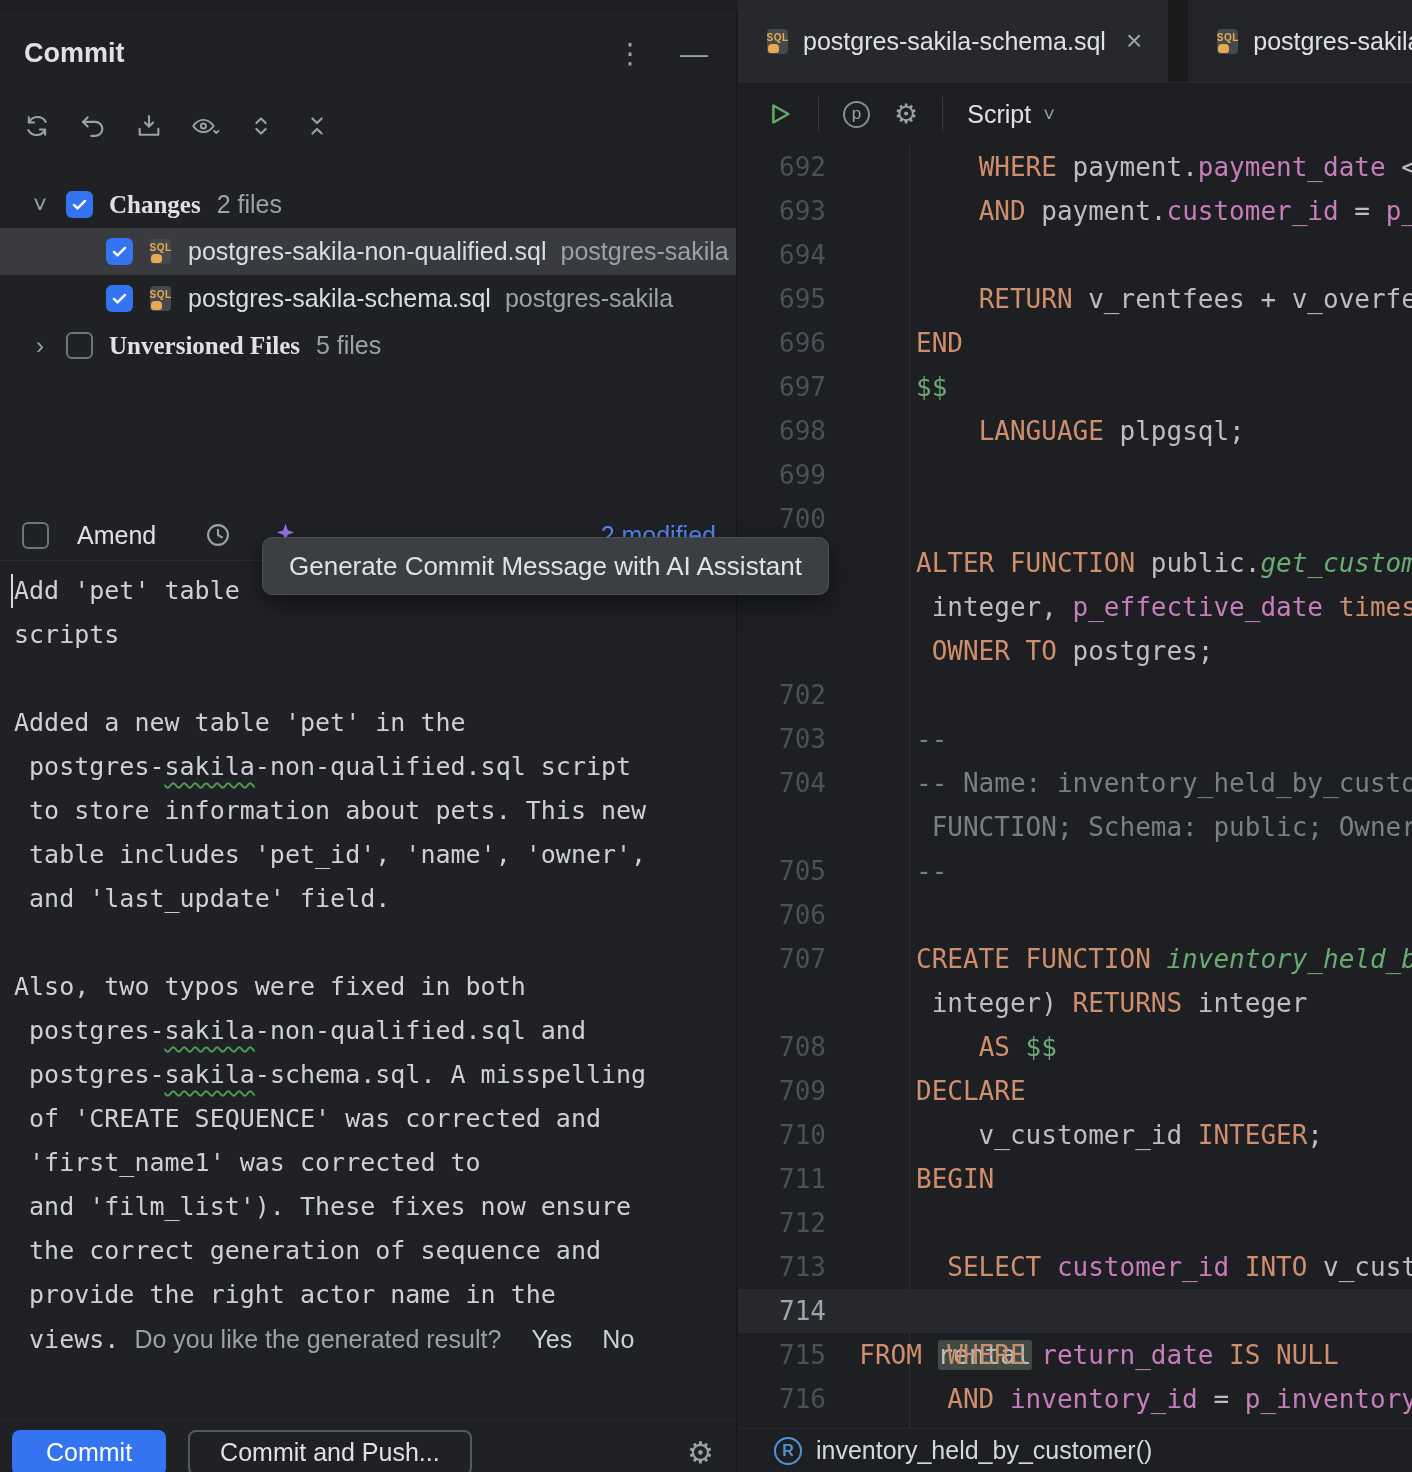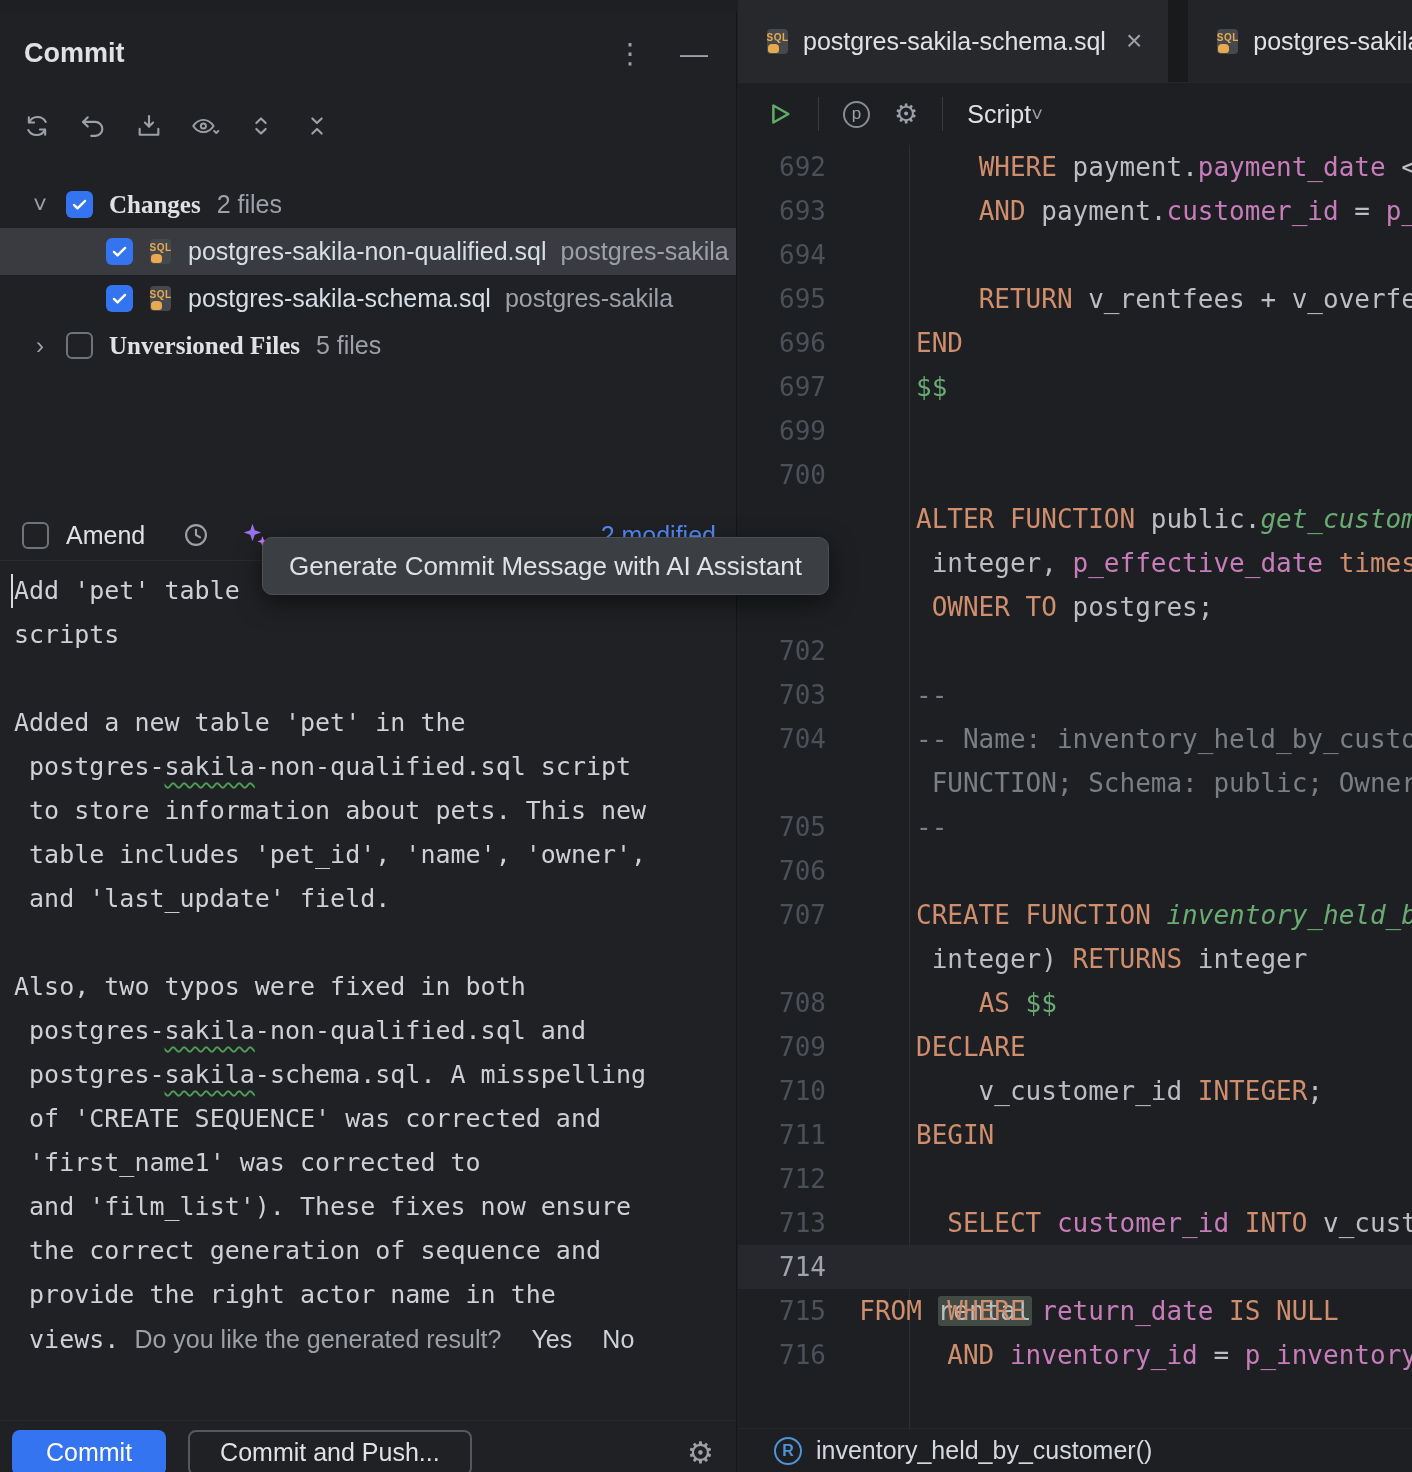--- a/index.html
+++ b/index.html
@@ -32,21 +32,21 @@
   .count { color:#9da0a8; font-size:25px; }
   .file-name { font-size:25px; color:#d8dee6; }
   .file-path { font-size:25px; color:#9da0a8; }
 
   .cb { width:27px; height:27px; border-radius:6px; flex:none;
     display:flex; align-items:center; justify-content:center; }
   .cb.on { background:#3574f0; }
   .cb.off { border:2px solid #6f737a; background:transparent; }
 
   .cp-amend { height:50px; flex:none; display:flex; align-items:center;
-    padding:0 20px 0 22px; gap:17px; }
+    padding:0 20px 0 22px; gap:28px; }
   .amend-label { font-size:25px; color:#dfe1e5; }
   .amend-ic { width:32px; height:32px; display:flex; align-items:center;
     justify-content:center; }
   .ic-clock { margin-left:18px; }
   .ic-spark { margin-left:10px; }
   .mod-link { margin-left:auto; color:#548af7; font-size:25px; }
 
   .cp-message { flex:1; position:relative; padding:8px 0 0 14px; overflow:hidden;
     border-top:1px solid #2a2c2f; font-family:"DejaVu Sans Mono", monospace;
     font-size:25px; color:#ced0d6; }
@@ -77,21 +77,21 @@
   .tab.active { background:#26282b; }
   .tab-label { font-size:25px; color:#dfe1e5; }
   .tab-close { color:#9da0a8; font-size:28px; margin-left:8px; line-height:1; }
 
   .ed-toolbar { height:62px; flex:none; display:flex; align-items:center;
     padding-left:26px; gap:24px; background:#1e1f22; }
   .tsep { width:1px; height:34px; background:#393b40; }
   .circlep { width:27px; height:27px; border:2px solid #878b93; border-radius:50%;
     color:#9da0a8; font-size:17px; display:flex; align-items:center; justify-content:center; }
   .gear-ic { font-size:27px; color:#9da0a8; line-height:1; }
-  .script-sel { display:flex; align-items:center; font-size:25px; color:#dfe1e5; }
+  .script-sel { display:flex; align-items:center; gap:12px; font-size:25px; color:#dfe1e5; }
   .chev-sm { color:#9da0a8; font-size:20px; }
 
   .code { flex:1; position:relative; overflow:hidden;
     font-family:"DejaVu Sans Mono", monospace; font-size:26px; }
   .gutter-sep { position:absolute; left:171px; top:0; bottom:0; width:1px; background:#2e3033; }
   .crow { height:44px; line-height:44px; display:flex; white-space:pre; position:relative; }
   .crow.cur { background:#26282e;flex-direction:column; }
   .lnum { flex:none; width:88px; text-align:right; color:#4b5059; }
   .crow.cur .lnum { color:#a1a3ab; }
   .ltext { padding-left:90px; flex:none; }
@@ -322,20 +322,21 @@
 
   <div class="code" id="code">
     <div class="gutter-sep"></div>
     <div id="code-lines">
         <div class="crow"><span class="lnum">692</span><span class="ltext"><span class="tk-pl">    </span><span class="tk-kw">WHERE</span><span class="tk-pl"> payment.</span><span class="tk-col">payment_date</span><span class="tk-pl"> &lt;= </span></span></div>
         <div class="crow"><span class="lnum">693</span><span class="ltext"><span class="tk-pl">    </span><span class="tk-kw">AND</span><span class="tk-pl"> payment.</span><span class="tk-col">customer_id</span><span class="tk-pl"> = </span><span class="tk-col">p_customer_id</span></span></div>
         <div class="crow"><span class="lnum">694</span><span class="ltext"></span></div>
         <div class="crow"><span class="lnum">695</span><span class="ltext"><span class="tk-pl">    </span><span class="tk-kw">RETURN</span><span class="tk-pl"> v_rentfees + v_overfees + v_payments;</span></span></div>
         <div class="crow"><span class="lnum">696</span><span class="ltext"><span class="tk-kw">END</span></span></div>
         <div class="crow"><span class="lnum">697</span><span class="ltext"><span class="tk-str">$$</span></span></div>
+        <div class="crow"><span class="lnum">698</span><span class="ltext"><span class="tk-pl">    </span><span class="tk-kw">LANGUAGE</span><span class="tk-pl"> plpgsql;</span></span></div>
         <div class="crow"><span class="lnum">699</span><span class="ltext"></span></div>
         <div class="crow"><span class="lnum">700</span><span class="ltext"></span></div>
         <div class="crow"><span class="lnum"></span><span class="ltext"><span class="tk-kw">ALTER FUNCTION</span><span class="tk-pl"> public.</span><span class="tk-fn">get_customer_balance</span></span></div>
         <div class="crow"><span class="lnum"></span><span class="ltext"><span class="tk-pl"> integer, </span><span class="tk-col">p_effective_date</span><span class="tk-pl"> </span><span class="tk-kw">timestamp without time zone</span></span></div>
         <div class="crow"><span class="lnum"></span><span class="ltext"><span class="tk-pl"> </span><span class="tk-kw">OWNER TO</span><span class="tk-pl"> postgres;</span></span></div>
         <div class="crow"><span class="lnum">702</span><span class="ltext"></span></div>
         <div class="crow"><span class="lnum">703</span><span class="ltext"><span class="tk-cm">--</span></span></div>
         <div class="crow"><span class="lnum">704</span><span class="ltext"><span class="tk-cm">-- Name: inventory_held_by_customer(integer); Type:</span></span></div>
         <div class="crow"><span class="lnum"></span><span class="ltext"><span class="tk-cm"> FUNCTION; Schema: public; Owner: postgres</span></span></div>
         <div class="crow"><span class="lnum">705</span><span class="ltext"><span class="tk-cm">--</span></span></div>

